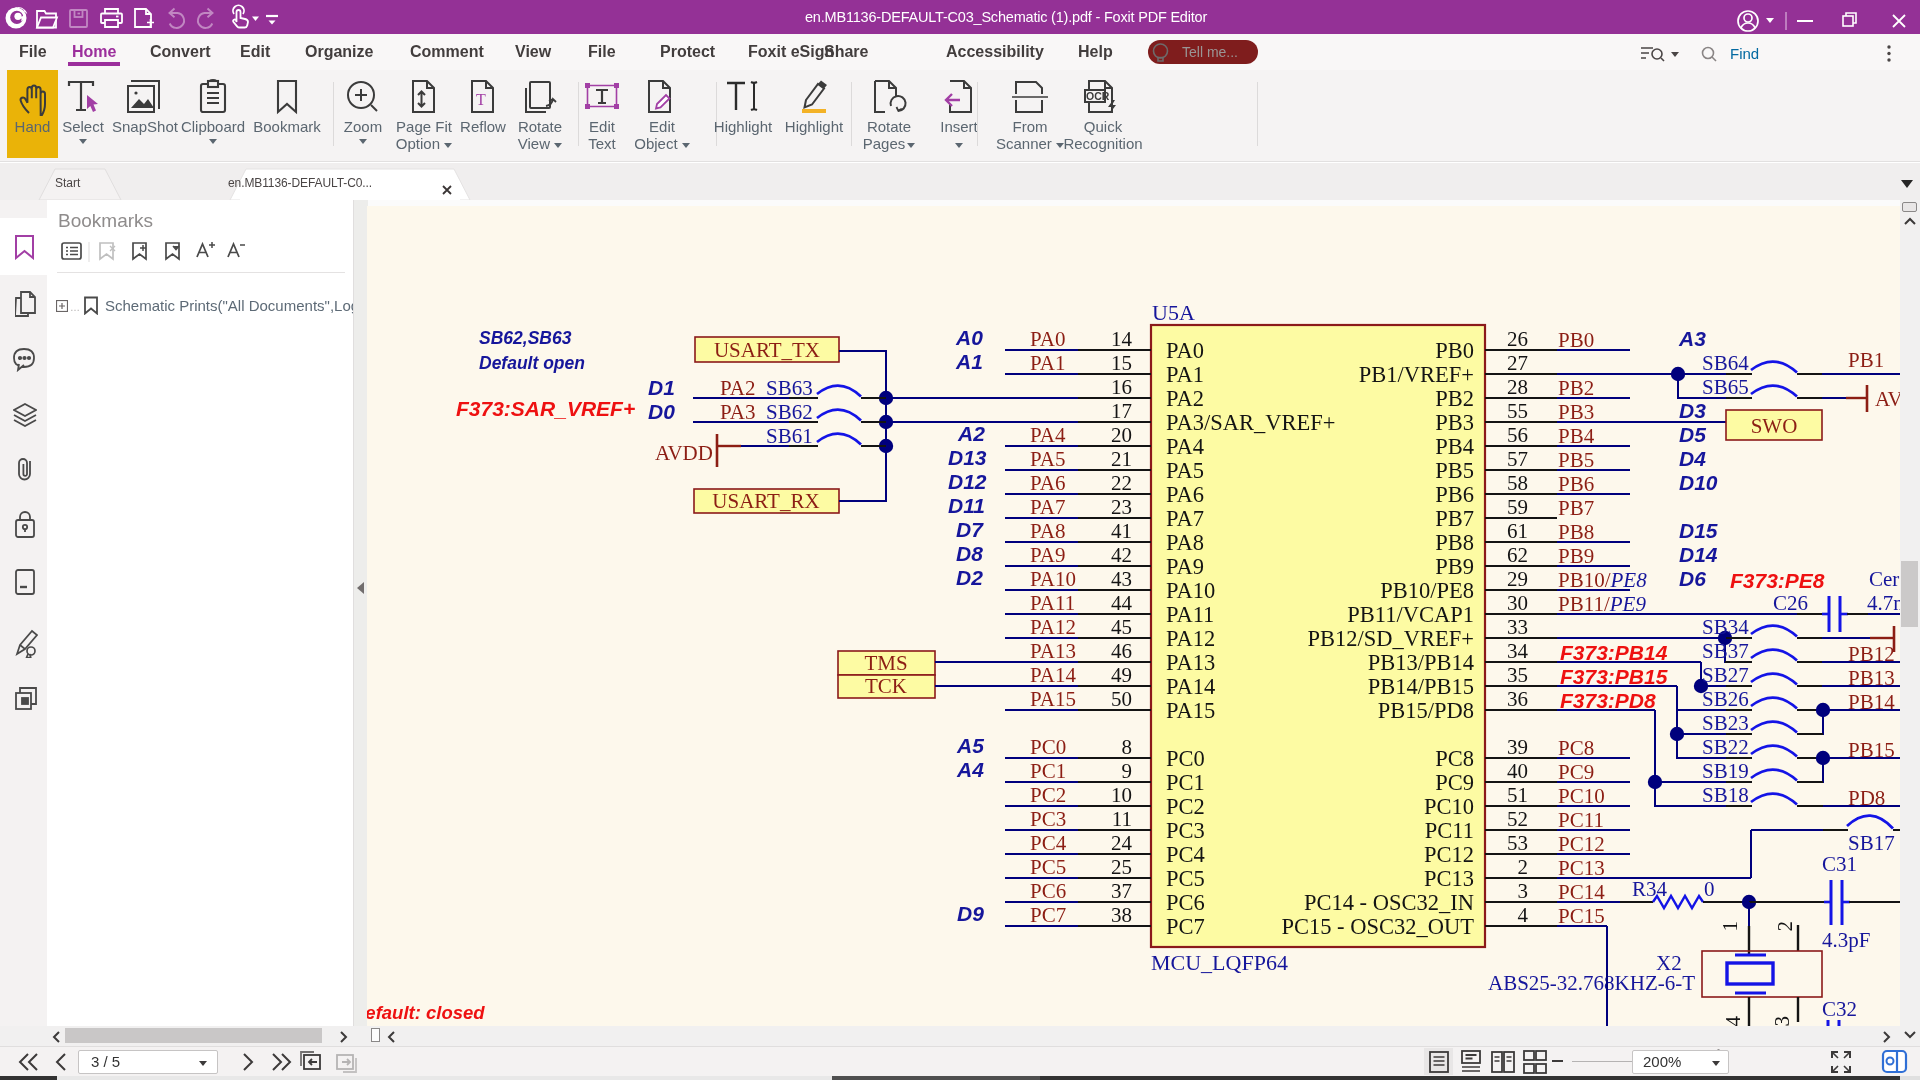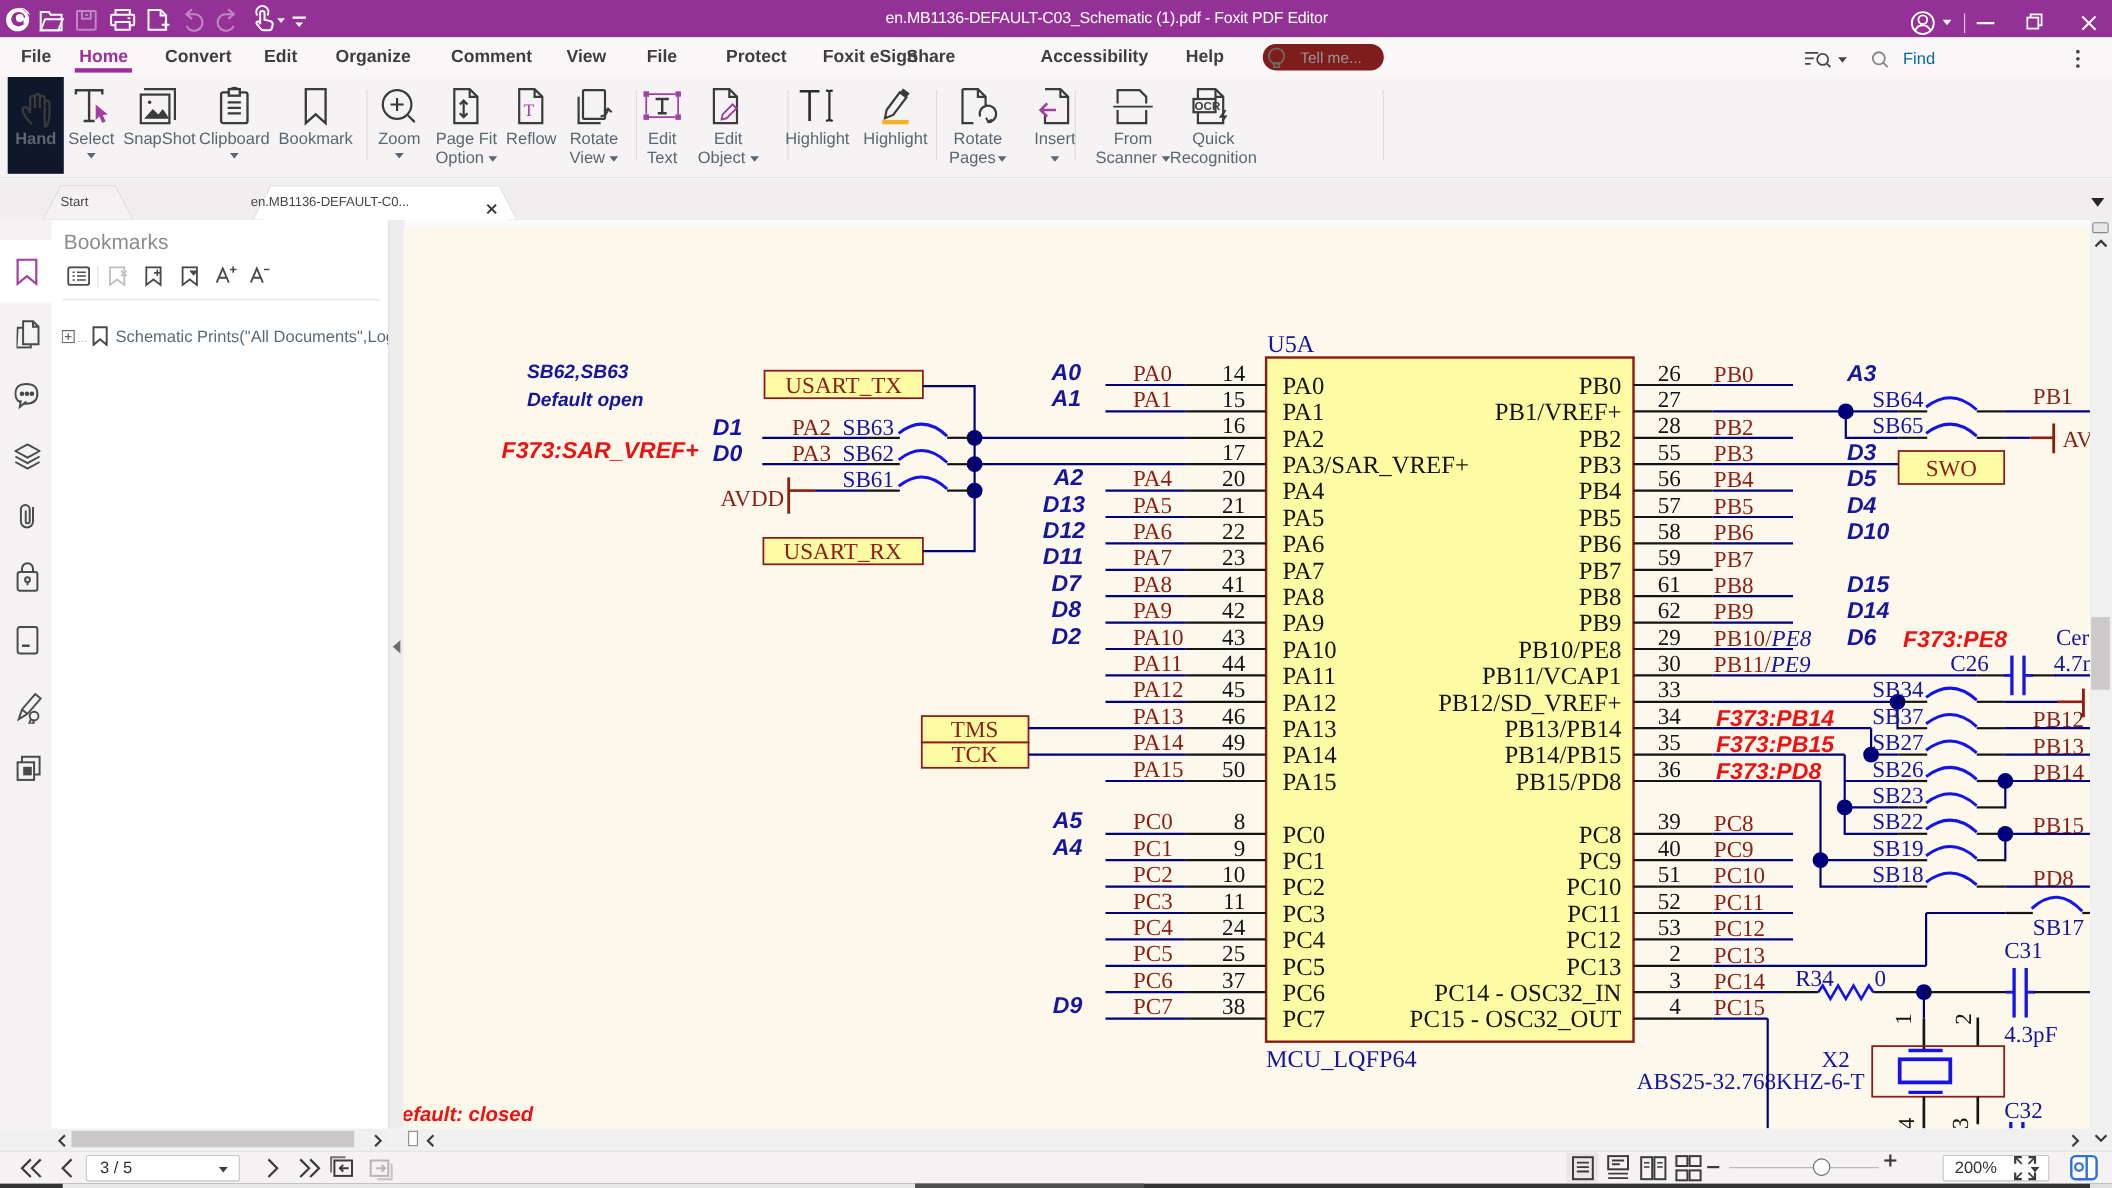--- a/index.html
+++ b/index.html
@@ -15,21 +15,21 @@
 .menuitem { position:absolute; top:9px; font-size:16px; font-weight:bold; color:#423d3d; }
 #home-item { color:#9c2f9c; }
 #home-underline { position:absolute; left:68px; top:28px; width:52px; height:4px; background:#9c2f9c; }
 #tellme { position:absolute; left:1148px; top:6px; width:110px; height:24px; background:#7f1d1d; border-radius:12px; color:#9a9595; font-size:14px; line-height:24px; padding-left:34px; }
 
 #toolbar { position:absolute; left:0; top:70px; width:1920px; height:92px; background:#f5f3f3; border-bottom:1px solid #e2e0e0; }
 .tbtn { position:absolute; top:0; height:88px; text-align:center; color:#5b6670; font-size:15px; }
 .tbtn .ic { display:block; margin:8px auto 2px; }
 .tbtn .lb { display:block; margin-top:2px; }
 .tsep { position:absolute; top:12px; width:1px; height:64px; background:#dcdada; }
-#hand-btn { background:#0f172a;font-weight:bold; }
+#hand-btn { background:#eab308; }
 .caret { display:inline-block; width:0; height:0; border-left:4px solid transparent; border-right:4px solid transparent; border-top:5px solid #5b6670; vertical-align:middle; margin-left:2px; }
 .caret2 { display:block; width:0; height:0; border-left:4px solid transparent; border-right:4px solid transparent; border-top:5px solid #5b6670; margin:4px auto 0; }
 
 #tabbar { position:absolute; left:0; top:163px; width:1920px; height:37px; background:#f0eeee; }
 #tabbar .tlab { position:absolute; top:13px; font-size:12px; color:#4a4545; white-space:nowrap; }
 #tabbar .ovcaret { position:absolute; right:7px; top:17px; width:0; height:0; border-left:6px solid transparent; border-right:6px solid transparent; border-top:8px solid #262626; }
 
 #strip { position:absolute; left:0; top:200px; width:47px; height:826px; background:#f4f2f2; }
 #strip .active { position:absolute; left:0; top:18px; width:47px; height:57px; background:#fff; }
 #strip svg { position:absolute; }
@@ -45,21 +45,21 @@
 #vscroll { position:absolute; left:1900px; top:200px; width:20px; height:846px; background:#f1f0f0; }
 #vscroll .topbox { position:absolute; left:2px; top:2px; width:15px; height:10px; background:#e8e6e6; border:1px solid #8a8888; border-radius:2px; }
 #vscroll .thumb { position:absolute; left:1px; top:361px; width:17px; height:66px; background:#cbc9c9; }
 #hscroll-panel { position:absolute; left:0px; top:1026px; width:355px; height:20px; background:#f1f0f0; }
 #hscroll-panel .thumb { position:absolute; left:65px; top:2px; width:257px; height:15px; background:#c9c7c7; }
 #hscroll-doc { position:absolute; left:355px; top:1026px; width:1545px; height:20px; background:#f1f0f0; }
 #hscroll-doc .pgico { position:absolute; left:16px; top:2px; width:9px; height:14px; background:#fdfdfd; border:1px solid #8a8888; }
 
 #statusbar { position:absolute; left:0; top:1046px; width:1920px; height:30px; background:#f4f2f2; border-top:1px solid #e0dede; }
 #pagebox { position:absolute; left:78px; top:3px; width:140px; height:24px; background:#fff; border:1px solid #c6c4c4; border-radius:2px; font-size:15px; color:#333; line-height:22px; padding-left:12px; }
-#zoombox { position:absolute; left:1766px; top:3px; width:97px; height:24px; background:#fff; border:1px solid #c6c4c4; border-radius:2px; font-size:15px; color:#333; line-height:22px; padding-left:10px; }
+#zoombox { position:absolute; left:1632px; top:3px; width:97px; height:24px; background:#fff; border:1px solid #c6c4c4; border-radius:2px; font-size:15px; color:#333; line-height:22px; padding-left:10px; }
 .sbico { position:absolute; top:2px; }
 #bottomstrip { position:absolute; left:0; top:1076px; width:1920px; height:4px; background:#333333; }
 #bottomstrip .lt1 { position:absolute; left:57px; width:775px; height:4px; background:#e8e8e8; }
 #bottomstrip .lt2 { position:absolute; left:832px; width:208px; height:4px; background:#4f4f4f; }
 #bottomstrip .lt3 { position:absolute; left:1900px; width:20px; height:4px; background:#e0e0e0; }
 </style>
 </head>
 <body>
 
 <div id="titlebar">

